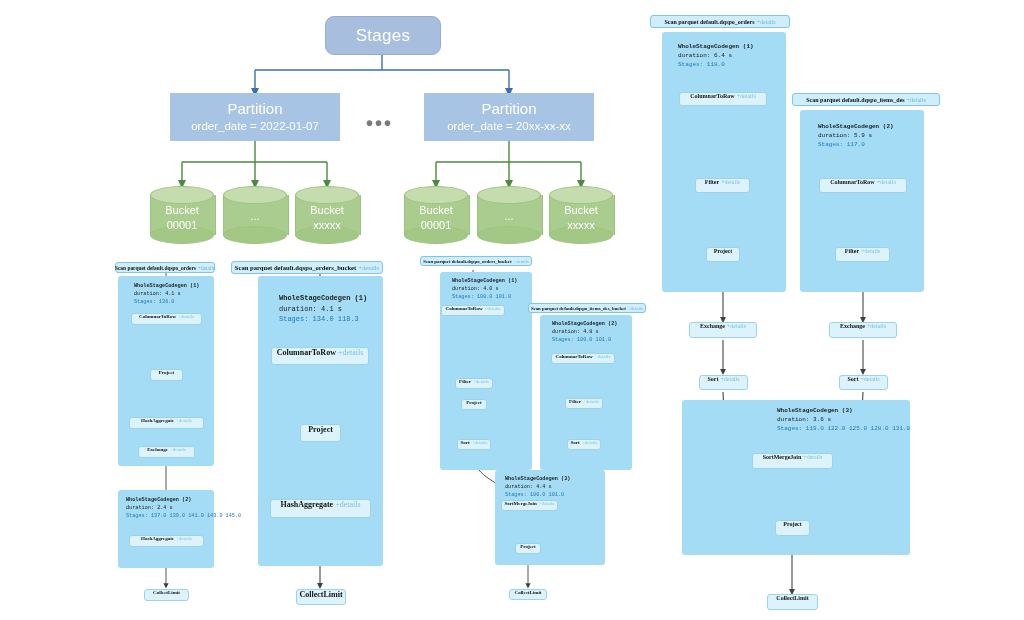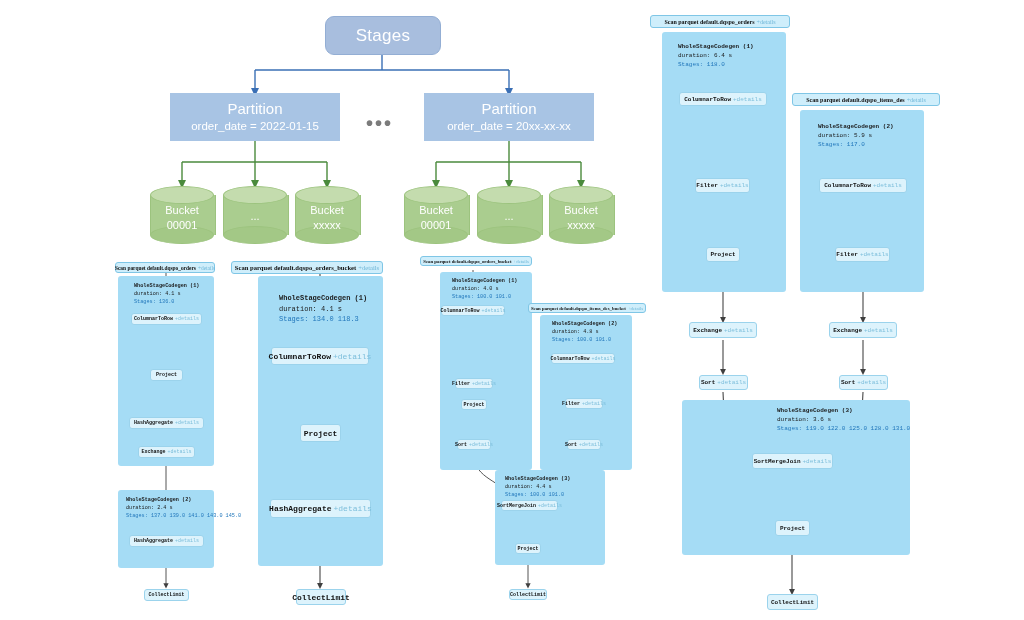--- a/index.html
+++ b/index.html
@@ -57,22 +57,22 @@
     position:absolute;background:#cfeefb;border:1px solid #7fc6e6;border-radius:3px;
     color:#111111;font-size:5.4px;font-weight:bold;white-space:nowrap;
     display:flex;align-items:center;justify-content:center;
     font-family:"Liberation Serif", serif;padding:0 4px;box-sizing:border-box;
   }
   .hdr .det{color:#6fb7d8;font-weight:normal;margin-left:2px;}
 
   .node{
     position:absolute;background:#ddf3fc;border:1px solid #9bd3ec;border-radius:3px;
     color:#111111;font-weight:bold;white-space:nowrap;
-    display:flex;align-items:center;justify-content:center;
-    font-family:Liberation Mono, monospace;box-sizing:border-box;padding:0 3px;
+    display:flex;justify-content:center;
+    font-family:Liberation Serif, serif;box-sizing:border-box;padding:0 3px;
   }
   .node .det{color:#7cbedb;font-weight:normal;margin-left:2px;}
   .node.sz5{font-size:5px;}
   .node.sz6{font-size:6px;}
   .node.sz8{font-size:8px;}
 </style>
 </head>
 <body>
 
 <div class="canvas">
@@ -169,21 +169,21 @@
     <g stroke="#555" stroke-width="1.2" fill="none">
       <path d="M792,469 L792,518" marker-end="url(#ad)"></path>
       <path d="M792,538 L792,592" marker-end="url(#ad)"></path>
     </g>
   </svg>
 
   <div class="tbl-box" style="left:325px;top:16px;width:114px;height:37px;">Stages</div>
 
   <div class="part-box" style="left:170px;top:93px;width:170px;height:48px;">
     <div class="part-title">Partition</div>
-    <div class="part-sub">order_date = 2022-01-15</div>
+    <div class="part-sub">order_date = 2022-01-07</div>
   </div>
 
   <div class="ellipsis" style="left:366px;top:112px;">•••</div>
 
   <div class="part-box" style="left:424px;top:93px;width:170px;height:48px;">
     <div class="part-title">Partition</div>
     <div class="part-sub">order_date = 20xx-xx-xx</div>
   </div>
 
   <div class="cyl" style="left:150px;top:186px;width:64px;height:58px;">

